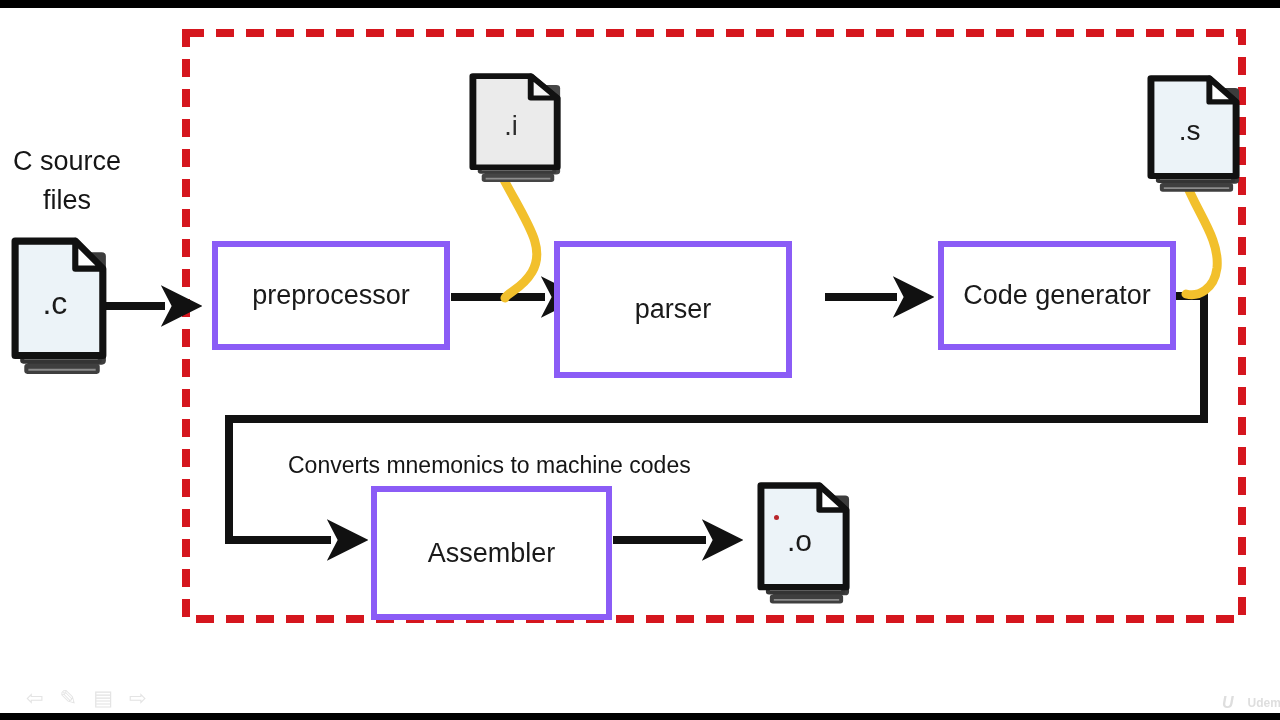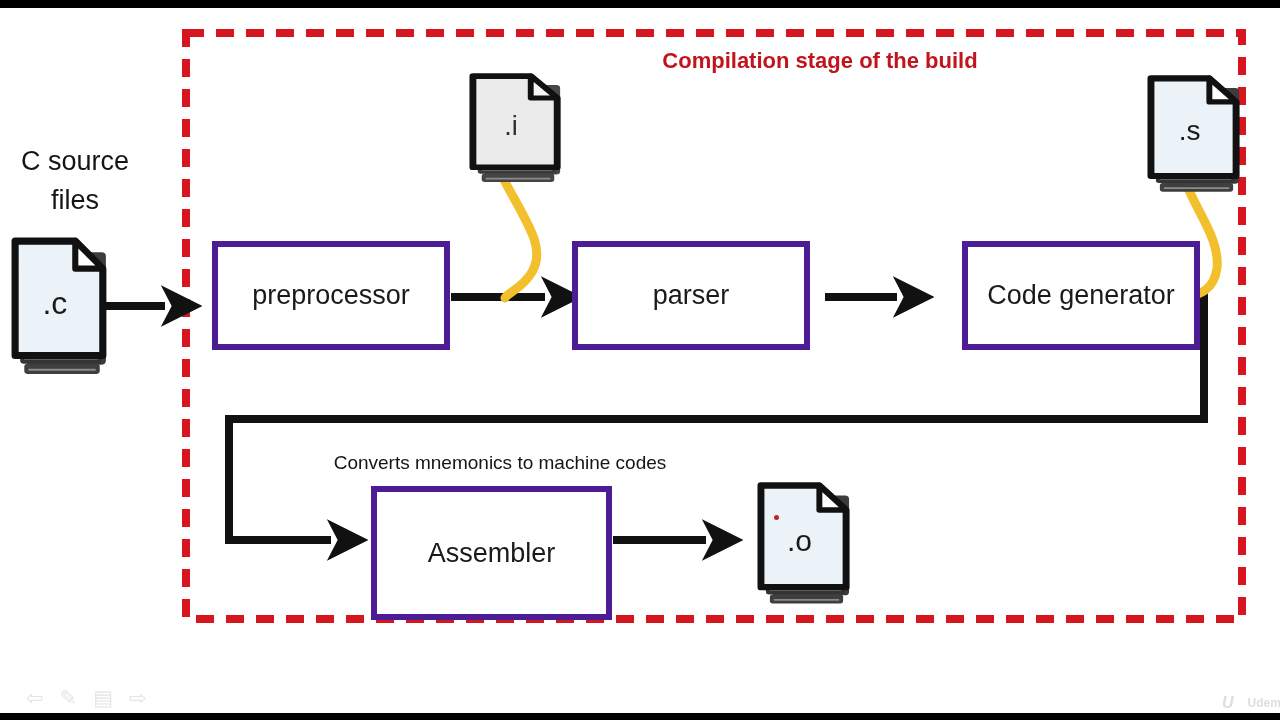--- a/index.html
+++ b/index.html
@@ -4,30 +4,30 @@
 <style>
   html,body{margin:0;padding:0;background:#fff;}
   .stage{position:relative;width:1280px;height:720px;background:#ffffff;overflow:hidden;
          font-family:"Liberation Sans", sans-serif;}
   .bar{position:absolute;left:0;width:1280px;background:#000;}
   .bar-top{top:0;height:8px;}
   .bar-bottom{top:713px;height:7px;}
   .lines-layer{position:absolute;left:0;top:0;width:1280px;height:720px;z-index:1;}
   .title{position:absolute;left:580px;top:48px;width:480px;text-align:center;
          color:#c2141d;font-size:22px;font-weight:bold;z-index:4;letter-spacing:0px;}
-  .src-label{position:absolute;left:10px;top:142px;width:130px;text-align:center;
+  .src-label{position:absolute;left:2px;top:142px;width:130px;text-align:center;
          color:#151515;font-size:27px;line-height:1.45;z-index:4;}
-  .note{position:absolute;left:288px;top:452px;width:424px;text-align:center;
-         color:#151515;font-size:19px;z-index:4;}
-  .pbox{position:absolute;box-sizing:border-box;border:6px solid #4c1d95;background:#fff;
+  .note{position:absolute;left:288px;top:452px;width:424px;
+         color:#151515;font-size:23px;z-index:4;}
+  .pbox{position:absolute;box-sizing:border-box;border:6px solid #8b5cf6;background:#fff;
         display:flex;align-items:center;justify-content:center;
         font-size:27px;color:#1a1a1a;z-index:3;text-align:center;}
   .box-preprocessor{left:212px;top:241px;width:238px;height:109px;}
-  .box-parser{left:572px;top:241px;width:238px;height:109px;}
-  .box-codegen{left:938px;top:241px;width:238px;height:109px;margin-left:24px;}
+  .box-parser{left:554px;top:241px;width:238px;height:137px;}
+  .box-codegen{left:938px;top:241px;width:238px;height:109px;}
   .box-assembler{left:371px;top:486px;width:241px;height:134px;}
   .ficon{position:absolute;z-index:5;}
   .ficon svg{display:block;width:100%;height:100%;}
   .file-label{position:absolute;left:0;top:34%;width:88%;text-align:center;
         color:#1a1a1a;z-index:6;}
   .icon-c{left:10px;top:236px;width:102px;height:143px;}
   .icon-c .file-label{font-size:32px;}
   .icon-i{left:468px;top:72px;width:98px;height:114px;}
   .icon-i .file-label{font-size:27px;color:#2c2c2c;}
   .icon-s{left:1146px;top:74px;width:99px;height:122px;}
@@ -64,21 +64,20 @@
     <path d="M106 306 H165" stroke="#111" stroke-width="8" fill="none" marker-end="url(#ah)"></path>
     <path d="M451 297 H545" stroke="#111" stroke-width="8" fill="none" marker-end="url(#ah)"></path>
     <path d="M825 297 H897" stroke="#111" stroke-width="8" fill="none" marker-end="url(#ah)"></path>
     <path d="M1176 296 H1204 V419 H229 V540 H331" stroke="#111" stroke-width="8" fill="none" stroke-linejoin="miter" marker-end="url(#ah)"></path>
     <path d="M613 540 H706" stroke="#111" stroke-width="8" fill="none" marker-end="url(#ah)"></path>
 
     <path d="M504 180 C528 225 546 248 532 272 C522 289 508 292 505 298" stroke="#f2c02c" stroke-width="9" fill="none" stroke-linecap="round"></path>
     <path d="M1184 178 C1196 212 1220 238 1217 268 C1214 290 1198 297 1186 294" stroke="#f2c02c" stroke-width="9" fill="none" stroke-linecap="round"></path>
   </svg>
 
-  <div class="title">Compilation stage of the build</div>
   <div class="src-label">C source files</div>
   <div class="note">Converts mnemonics to machine codes</div>
 
   <div class="pbox box-preprocessor">
     <span>preprocessor</span>
   </div>
   <div class="pbox box-parser">
     <span>parser</span>
   </div>
   <div class="pbox box-codegen">

